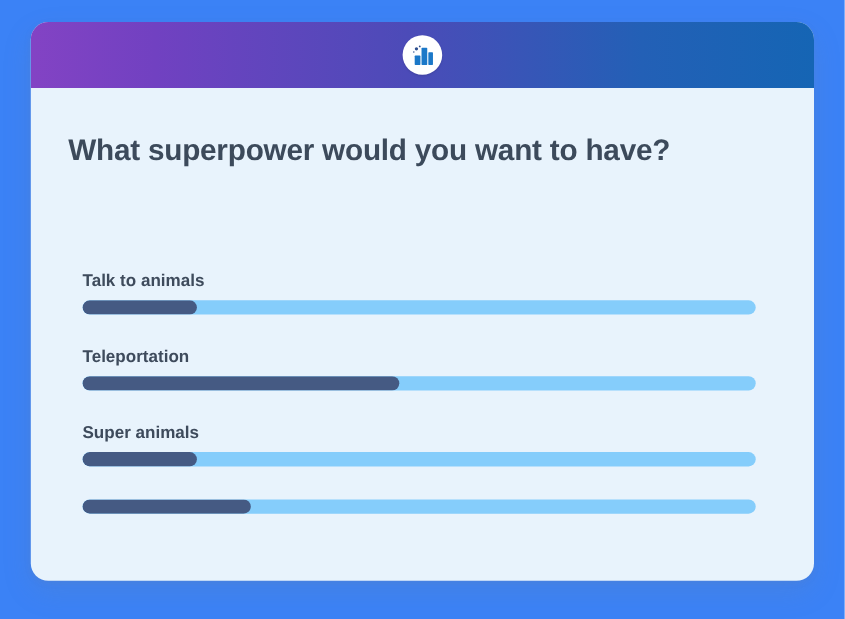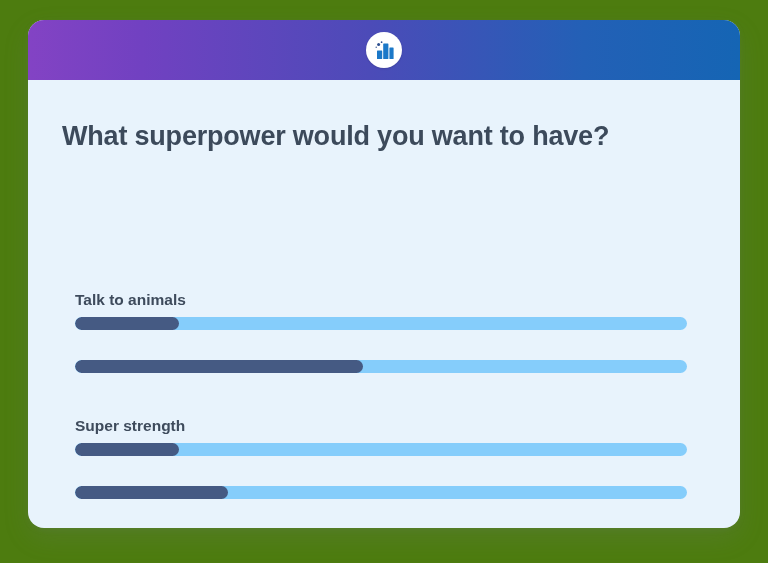--- a/index.html
+++ b/index.html
@@ -11,21 +11,21 @@
     height: 563px;
     background: #ffffff;
     font-family: "Liberation Sans", sans-serif;
     overflow: hidden;
   }
 
   .stage {
     position: relative;
     width: 768px;
     height: 563px;
-    background: #4d7c0f;
+    background: #3b82f6;
   }
 
   .poll-card {
     position: absolute;
     left: 28px;
     top: 20px;
     width: 712px;
     height: 508px;
     border-radius: 16px;
     background: #e8f3fc;
@@ -86,21 +86,20 @@
     margin-bottom: 30px;
   }
   .option-row:last-child { margin-bottom: 0; }
 
   .option-label {
     font-size: 15.5px;
     font-weight: 600;
     color: #3e4b5c;
     margin-bottom: 9px;
     line-height: 1.1;
-    margin-top: 44px;
   }
 
   .option-track {
     position: relative;
     width: 612px;
     height: 13px;
     border-radius: 7px;
     background: #85cdfb;
     overflow: hidden;
   }
@@ -141,27 +140,28 @@
       <div class="options-list">
 
         <div class="option-row">
           <div class="option-label">Talk to animals</div>
           <div class="option-track">
             <div class="option-fill" style="width: 17%;"></div>
           </div>
         </div>
 
         <div class="option-row">
+          <div class="option-label">Teleportation</div>
           <div class="option-track">
             <div class="option-fill" style="width: 47%;"></div>
           </div>
         </div>
 
         <div class="option-row">
-          <div class="option-label">Super strength</div>
+          <div class="option-label">Super animals</div>
           <div class="option-track">
             <div class="option-fill" style="width: 17%;"></div>
           </div>
         </div>
 
         <div class="option-row">
           <div class="option-track">
             <div class="option-fill" style="width: 25%;"></div>
           </div>
         </div>

